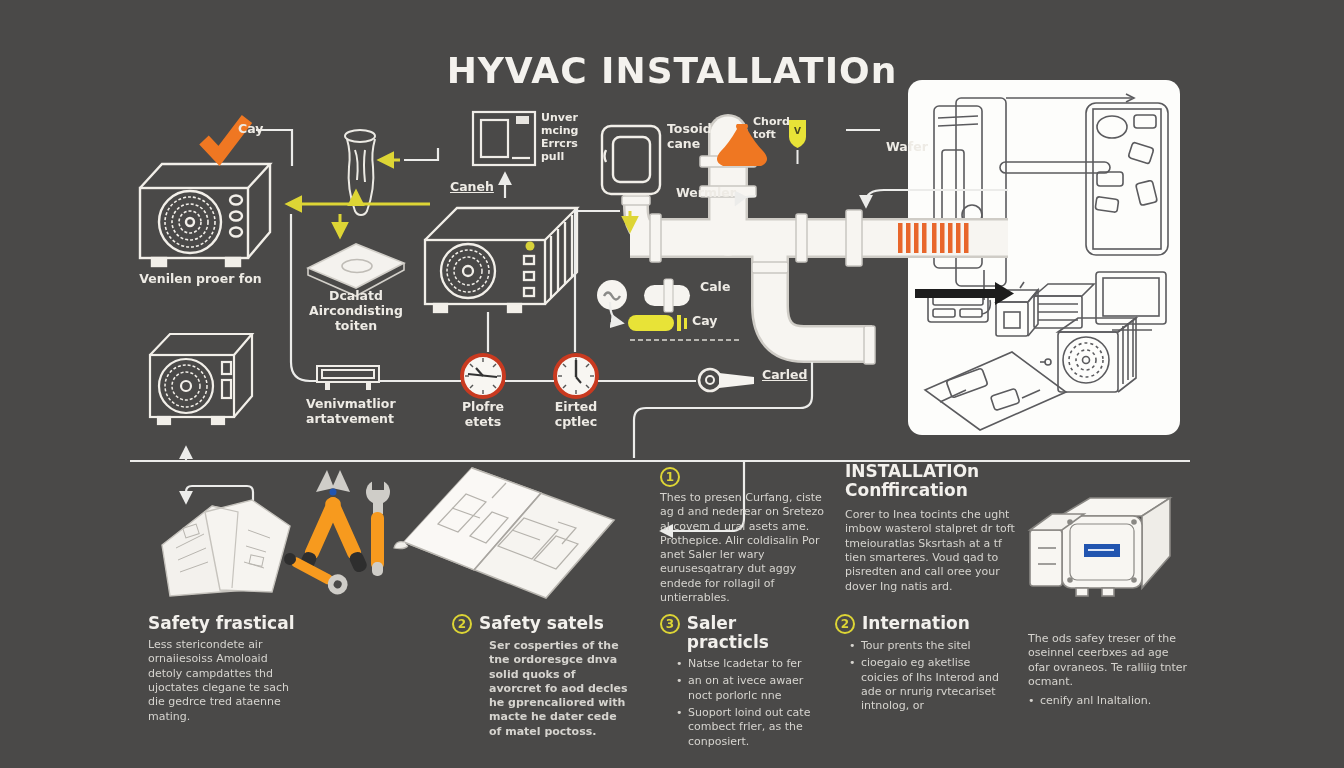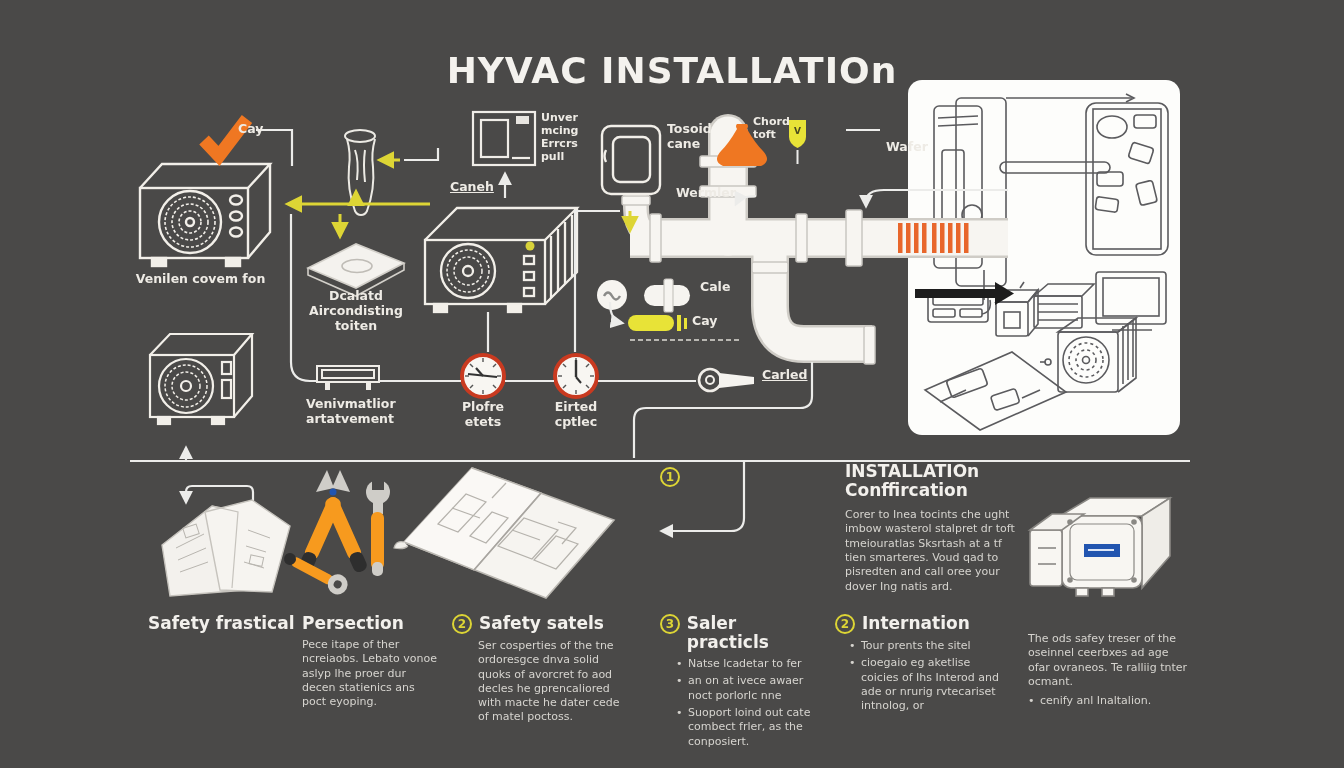--- a/index.html
+++ b/index.html
@@ -403,21 +403,21 @@
       <circle cx="1070" cy="580" r="2" fill="#8a8884"></circle>
         <circle cx="1134" cy="580" r="2" fill="#8a8884"></circle>
       <rect x="1076" y="588" width="12" height="8" fill="#f8f6f2"></rect>
       <rect x="1102" y="588" width="12" height="8" fill="#f8f6f2"></rect>
     </g>
   </svg>
 
   <div class="abs title">HYVAC INSTALLATIOn</div>
 
   <div class="abs lbl" style="left:238px;top:122px;">Cay</div>
-  <div class="abs lbl lbl-c" style="left:118px;top:272px;width:165px;">Venilen covem fon</div>
+  <div class="abs lbl lbl-c" style="left:118px;top:272px;width:165px;">Venilen proer fon</div>
   <div class="abs lbl lbl-c" style="left:298px;top:289px;width:116px;">Dcalatd
 Aircondisting
 toiten</div>
   <div class="abs lbl lbl-sm" style="left:541px;top:112px;">Unver
 mcing
 Errcrs
 pull</div>
   <div class="abs lbl" style="left:450px;top:180px;text-decoration:underline;">Caneh</div>
   <div class="abs lbl" style="left:667px;top:122px;">Tosoid
 cane</div>
@@ -431,42 +431,40 @@
   <div class="abs lbl" style="left:306px;top:397px;">Venivmatlior
 artatvement</div>
   <div class="abs lbl lbl-c" style="left:455px;top:400px;width:56px;">Plofre
 etets</div>
   <div class="abs lbl lbl-c" style="left:548px;top:400px;width:56px;">Eirted
 cptlec</div>
   <div class="abs lbl" style="left:762px;top:368px;text-decoration:underline;">Carled</div>
 
   <div class="abs" style="left:660px;top:466px;width:172px;">
     <span class="badge">1</span>
+    <div class="body" style="margin-top:4px;">Thes to presen Curfang, ciste ag d and nederear on Sretezo al covem d ural asets ame. Prothepice. Alir coldisalin Por anet Saler ler wary eurusesqatrary dut aggy endede for rollagil of untierrables.</div>
   </div>
   <div class="abs" style="left:845px;top:462px;width:172px;">
     <div class="heading">INSTALLATIOn
 Conffircation</div>
     <div class="body" style="margin-top:8px;">Corer to Inea tocints che ught imbow wasterol stalpret dr toft tmeiouratlas Sksrtash at a tf tien smarteres. Voud qad to pisredten and call oree your dover Ing natis ard.</div>
   </div>
 
   <div class="abs" style="left:148px;top:614px;width:152px;">
     <div class="heading">Safety frastical</div>
-  </div>
-
-  <div class="abs" style="left:302px;top:614px;width:136px;">
-    <div class="heading">Persection</div>
-    <div class="body" style="margin-top:5px;">Pece itape of ther ncreiaobs. Lebato vonoe aslyp lhe proer dur decen statienics ans poct eyoping.</div>
-  </div>
+    <div class="body" style="margin-top:5px;">Less stericondete air ornaiiesoiss Amoloaid detoly campdattes thd ujoctates clegane te sach die gedrce tred ataenne mating.</div>
+  </div>
+
 
   <div class="abs" style="left:452px;top:614px;width:178px;">
     <div class="hrow">
       <span class="badge">2</span>
       <span class="heading">Safety satels</span>
     </div>
-    <div class="body" style="margin-top:5px;margin-left:26px;">Ser cosperties of the tne ordoresgce dnva solid quoks of avorcret fo aod decles he gprencaliored with macte he dater cede of matel poctoss.</div>
+    <div class="body" style="margin-top:5px;margin-left:37px;font-weight:bold;">Ser cosperties of the tne ordoresgce dnva solid quoks of avorcret fo aod decles he gprencaliored with macte he dater cede of matel poctoss.</div>
   </div>
 
   <div class="abs" style="left:660px;top:614px;width:162px;">
     <div class="hrow">
       <span class="badge">3</span>
       <span class="heading">Saler practicls</span>
     </div>
     <div class="bullets" style="margin-left:16px;">
       <div class="bullet">Natse lcadetar to fer</div>
       <div class="bullet">an on at ivece awaer noct porlorlc nne</div>

